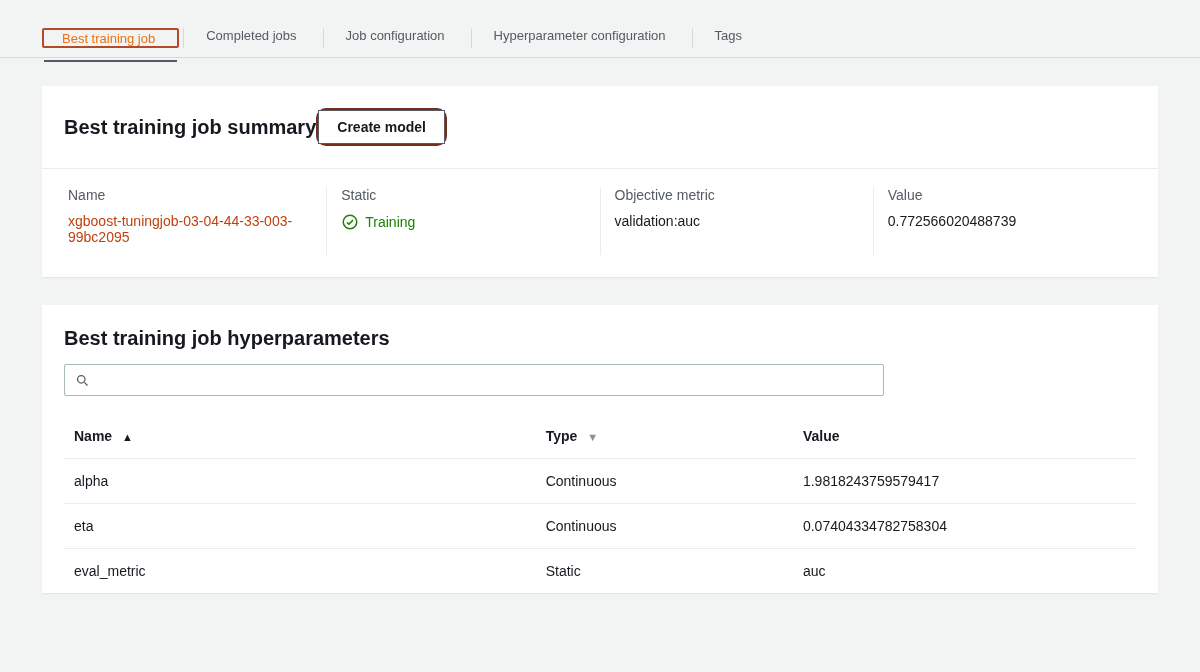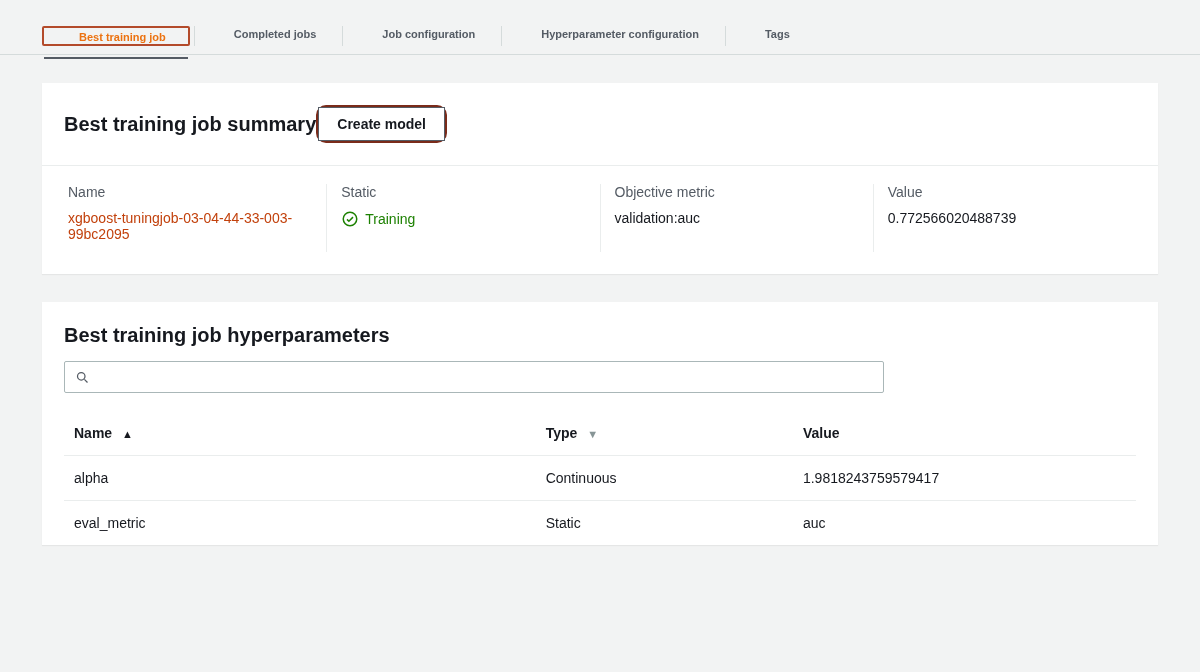--- a/index.html
+++ b/index.html
@@ -16,23 +16,23 @@
 
   
   .tabs {
     display: flex;
     align-items: center;
     padding: 18px 42px 0 42px;
     border-bottom: 1px solid #d5dbdb;
     background: #f2f3f3;
   }
   .tab {
-    padding: 10px 22px 14px 35px;
-    font-size: 11px;
-    font-weight: 700;
+    padding: 10px 22px 14px 18px;
+    font-size: 13px;
+    font-weight: 400;
     color: #545b64;
     cursor: pointer;
     position: relative;
   }
   .tab.active {
     color: #ec7211;
     border-bottom: 2px solid #545b64;
   }
   .tab-divider {
     width: 1px;
@@ -239,20 +239,25 @@
           </th>
         </tr>
       </thead>
       <tbody>
         <tr>
           <td>alpha</td>
           <td>Continuous</td>
           <td>1.9818243759579417</td>
         </tr>
         <tr>
+          <td>eta</td>
+          <td>Continuous</td>
+          <td>0.07404334782758304</td>
+        </tr>
+        <tr>
           <td style="border-bottom:none">eval_metric</td>
           <td style="border-bottom:none">Static</td>
           <td style="border-bottom:none">auc</td>
         </tr>
       </tbody>
     </table>
   </div>
 
 </div>
 

